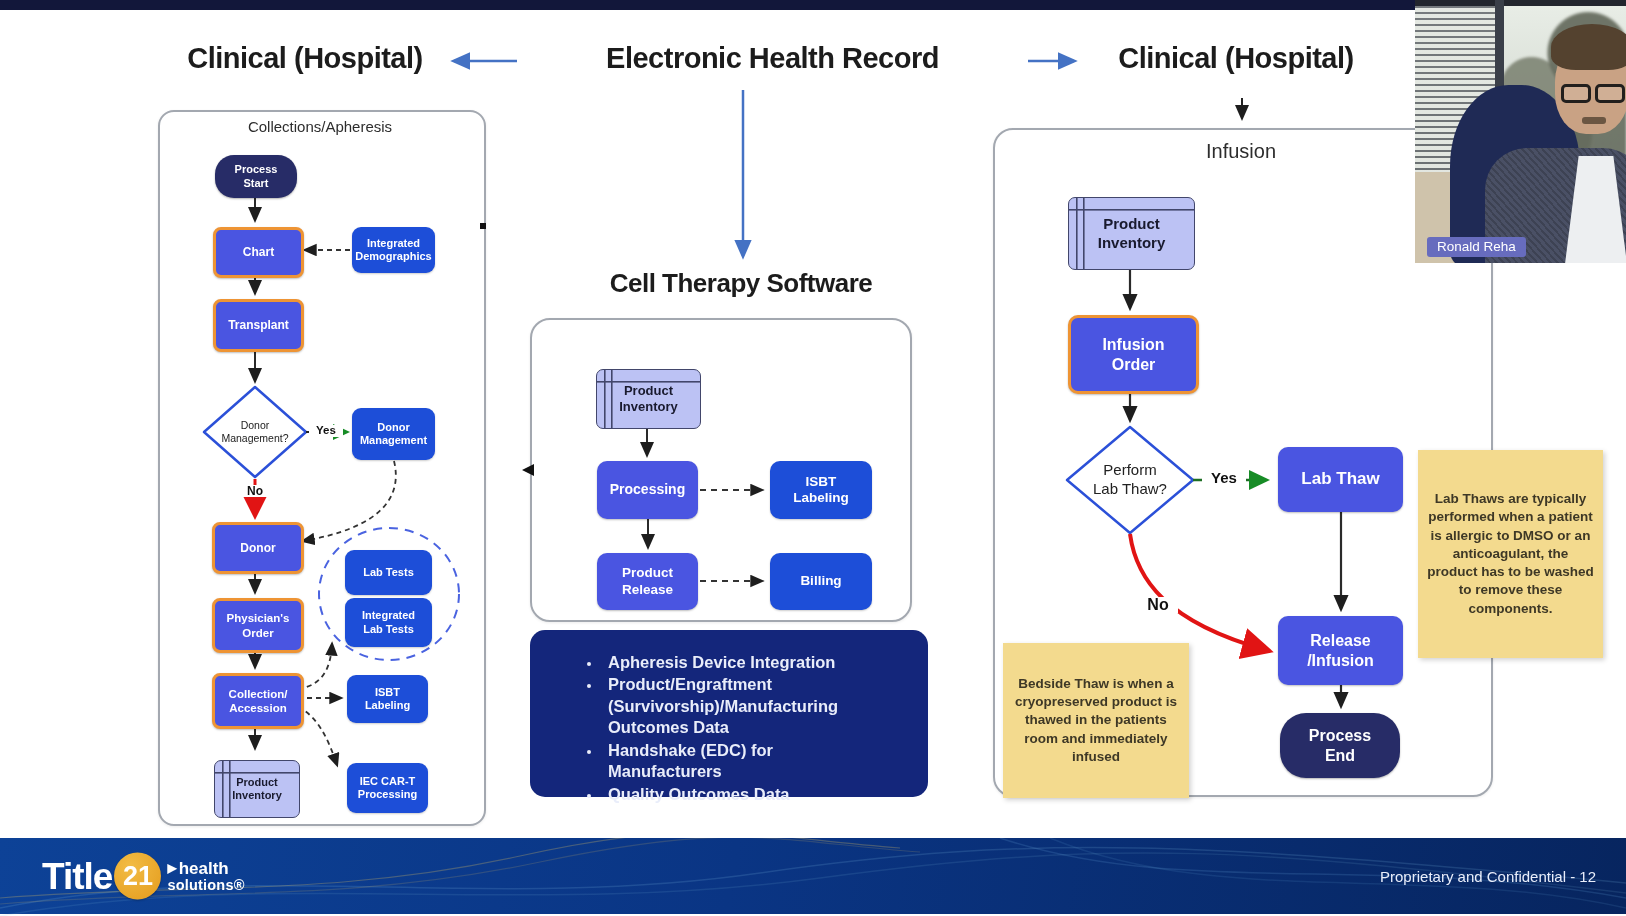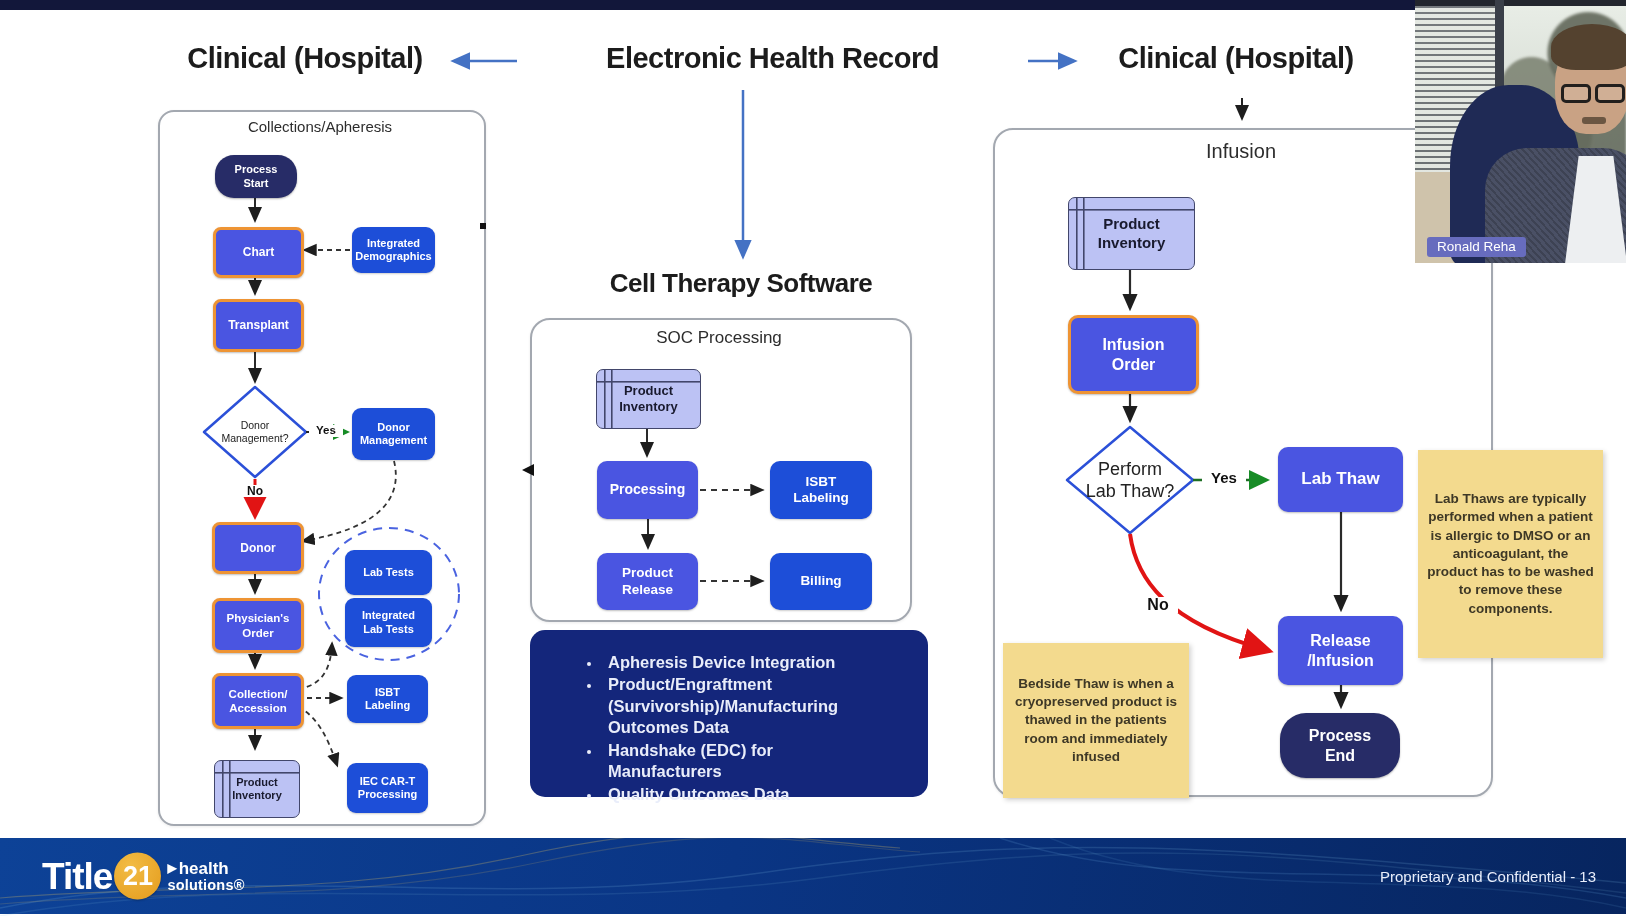--- a/index.html
+++ b/index.html
@@ -93,21 +93,20 @@
   <div class="topbar"></div>
 
   <div class="heading" style="left:170px;width:270px;">Clinical (Hospital)</div>
   <div class="heading" style="left:525px;width:495px;">Electronic Health Record</div>
   <div class="heading" style="left:1100px;width:272px;">Clinical (Hospital)</div>
 
   <div class="panel" style="left:158px;top:110px;width:324px;height:712px;"></div>
   <div class="panel-title" style="left:158px;top:118px;width:324px;font-size:15px;">Collections/Apheresis</div>
 
   <div class="panel" style="left:530px;top:318px;width:378px;height:300px;border-radius:20px;"></div>
-  <div class="panel-title" style="left:530px;top:328px;width:378px;font-size:17px;">SOC Processing</div>
 
   <div class="panel" style="left:993px;top:128px;width:496px;height:665px;border-radius:20px;"></div>
   <div class="panel-title" style="left:993px;top:140px;width:496px;font-size:20px;">Infusion</div>
 
   <div class="heading" style="left:541px;top:268px;width:400px;font-size:26px;">Cell Therapy Software</div>
 
   <svg class="overlay" width="1626" height="916" viewBox="0 0 1626 916">
     <defs>
       <marker id="mk-black" markerWidth="9" markerHeight="8" refX="6.5" refY="3.5" orient="auto">
           <path d="M0,0 L8,3.5 L0,7 z" fill="#1e1e1e"></path>
@@ -202,21 +201,21 @@
       <li>Product/Engraftment (Survivorship)/Manufacturing Outcomes Data</li>
       <li>Handshake (EDC) for Manufacturers</li>
       <li>Quality Outcomes Data</li>
     </ul>
   </div>
 
   <div class="node n-stored" style="left:1068px;top:197px;width:125px;height:71px;font-size:15px;">Product
 Inventory</div>
   <div class="node n-blue n-orange" style="left:1068px;top:315px;width:125px;height:73px;font-size:16px;border-radius:10px;">Infusion
 Order</div>
-  <div class="diamond-label" style="left:1078px;top:453px;width:104px;height:54px;font-size:18px;">Perform
+  <div class="diamond-label" style="left:1078px;top:453px;width:104px;height:54px;font-size:15px;">Perform
 Lab Thaw?</div>
   <div class="edge-label" style="left:1202px;top:470px;width:44px;font-size:15px;">Yes</div>
   <div class="edge-label" style="left:1138px;top:597px;width:40px;font-size:16px;">No</div>
   <div class="node n-blue" style="left:1278px;top:447px;width:125px;height:65px;font-size:17px;border-radius:10px;">Lab Thaw</div>
   <div class="node n-blue" style="left:1278px;top:616px;width:125px;height:69px;font-size:16px;border-radius:10px;">Release
 /Infusion</div>
   <div class="node n-navy" style="left:1280px;top:713px;width:120px;height:65px;font-size:16px;border-radius:26px;">Process
 End</div>
 
   <div class="note" style="left:1003px;top:643px;width:170px;height:147px;font-size:13.5px;padding:4px 8px;">Bedside Thaw is when a cryopreserved product is thawed in the patients room and immediately infused</div>
@@ -254,16 +253,16 @@
       <span class="logo-title">Title</span>
       <span class="logo-circle">21</span>
       <span class="logo-stack">
         <span class="logo-row1">
             <span class="logo-arrow">▶</span>
             <span>health</span>
           </span>
         <span class="logo-row2">solutions®</span>
       </span>
     </div>
-    <div class="confidential">Proprietary and Confidential - 13</div>
+    <div class="confidential">Proprietary and Confidential - 12</div>
   </div>
 
 </div>
 
 </body></html>

